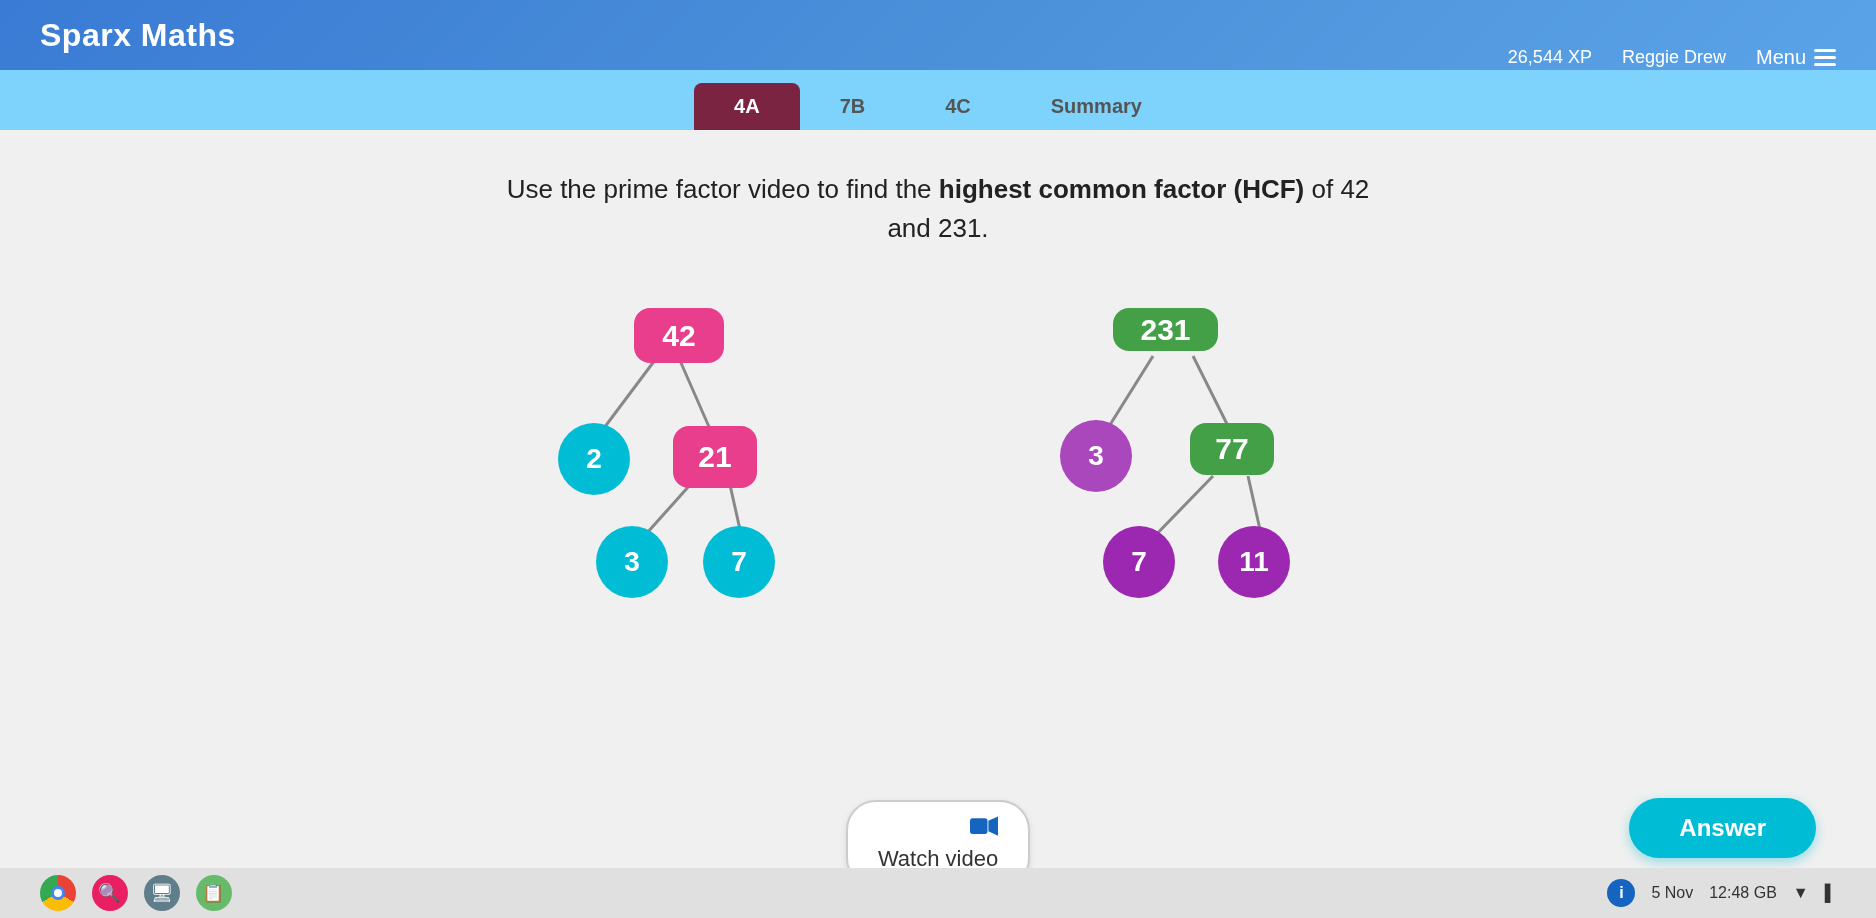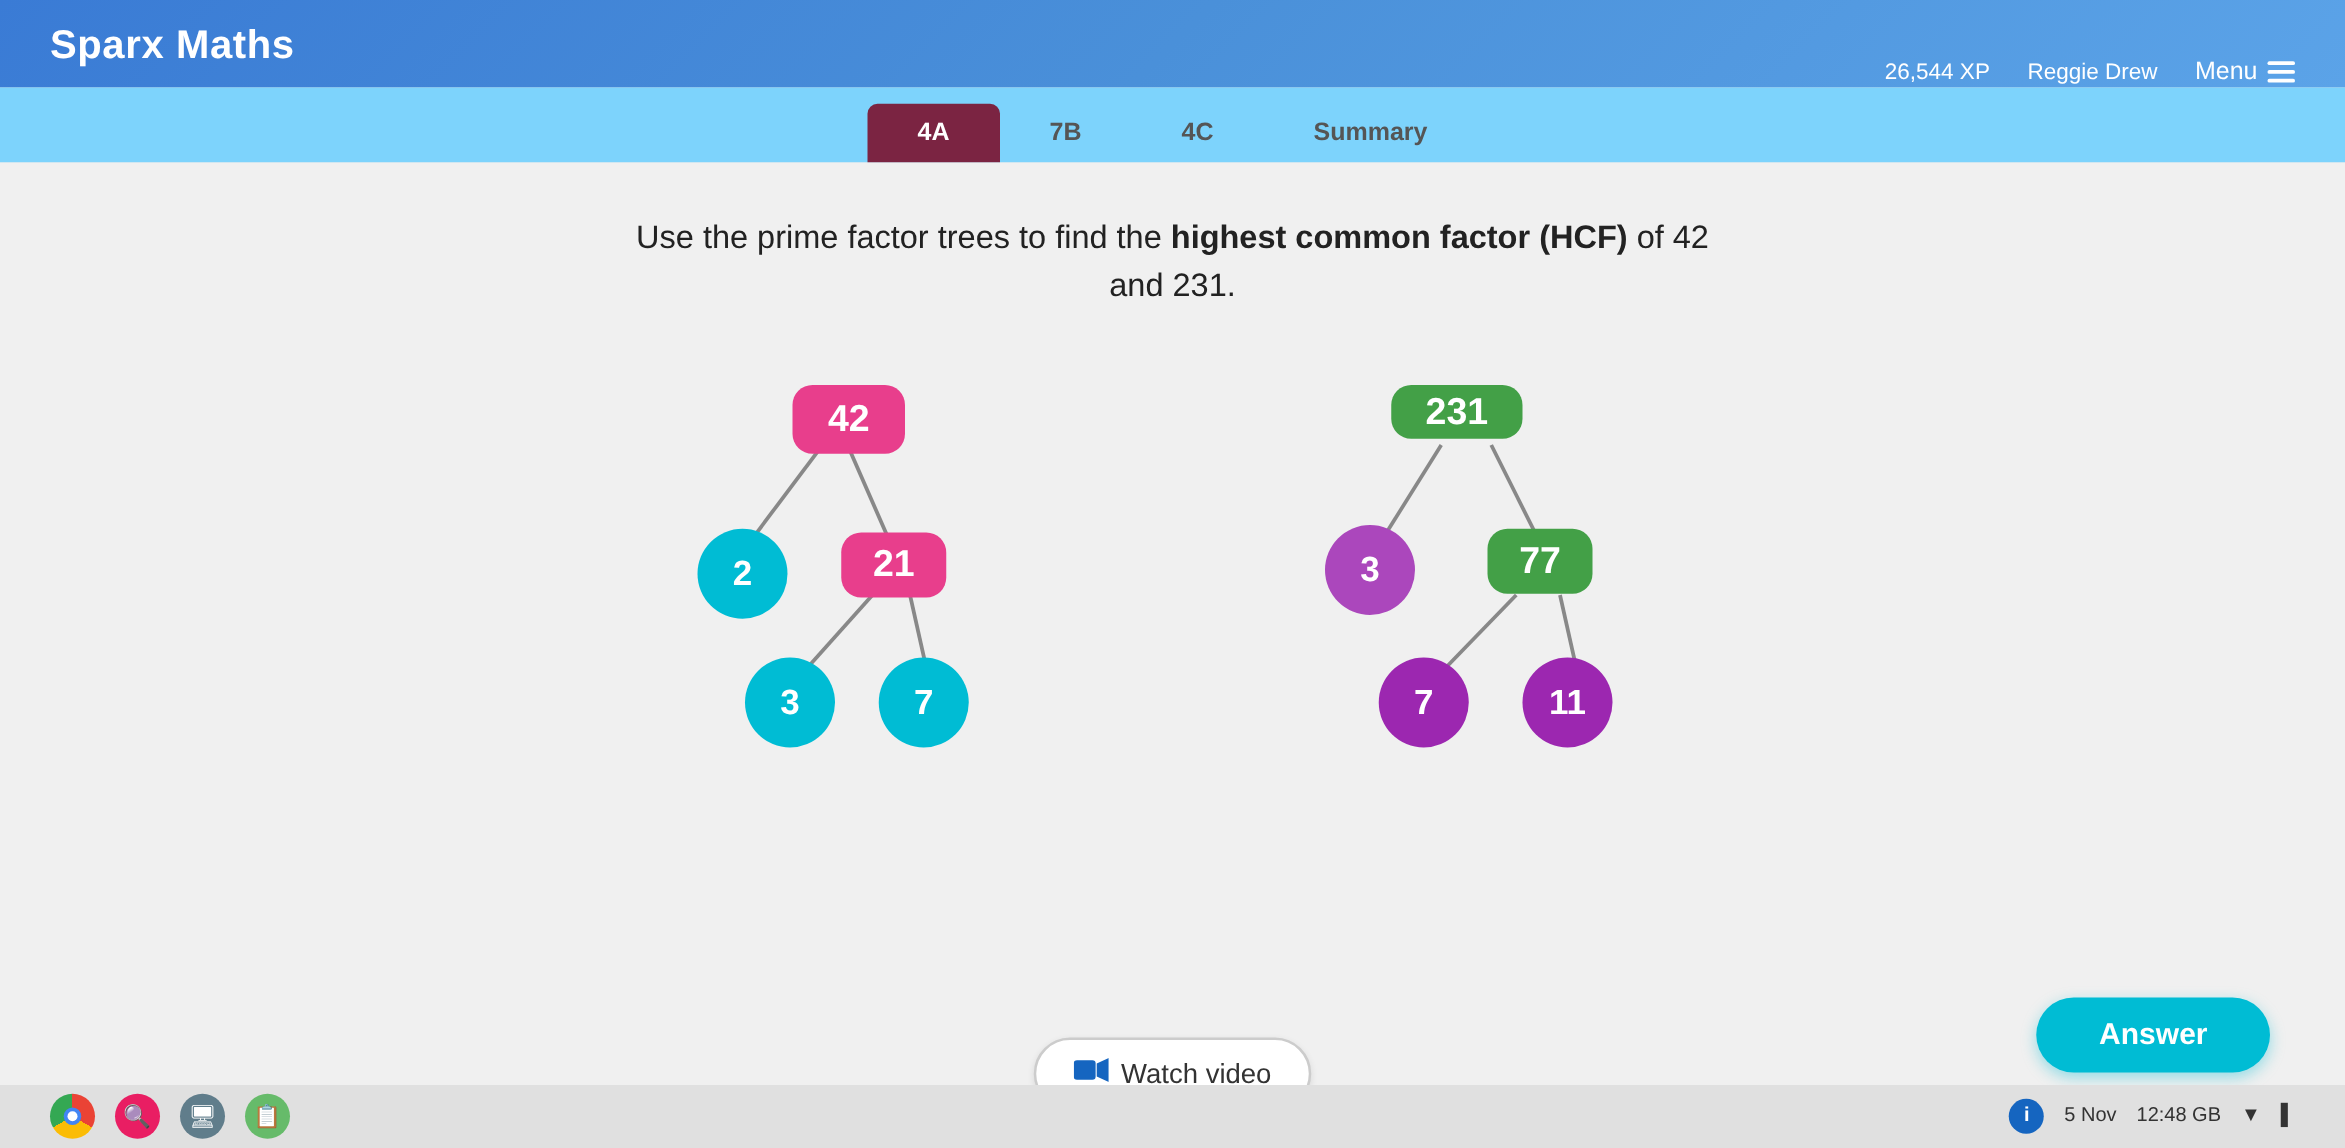--- a/index.html
+++ b/index.html
@@ -170,31 +170,32 @@
       left: 0;
       right: 0;
       display: flex;
       align-items: center;
       justify-content: center;
       padding: 0 60px;
     }
 
     .watch-video-btn {
       display: flex;
-      align-items: flex-start;
+      align-items: flex-end;
       gap: 10px;
       background: white;
       border: 2px solid #ccc;
       border-radius: 30px;
       padding: 14px 30px;
       font-size: 22px;
       font-weight: 500;
       color: #333;
       cursor: pointer;
       box-shadow: 0 2px 6px rgba(0,0,0,0.1);
+      flex-direction: column;
     }
     .video-icon {
       width: 28px;
       height: 20px;
       position: relative;
       display: flex;
       align-items: center;
     }
 
     .answer-btn {
@@ -281,21 +282,21 @@
 
 <div class="tabs-bar">
   <div class="tab active">4A</div>
   <div class="tab">7B</div>
   <div class="tab">4C</div>
   <div class="tab">Summary</div>
 </div>
 
 <div class="main">
   <div class="question-text">
-    <span>Use the prime factor trees to find the </span><strong>highest common factor (HCF)</strong><span> of 42 and 231.</span>
+    <span>Use the prime factor video to find the </span><strong>highest common factor (HCF)</strong><span> of 42 and 231.</span>
   </div>
 
   <div class="trees-container">
 
     <div class="tree-wrapper">
       <svg class="tree-svg" viewBox="0 0 300 320">
 
         <line x1="120" y1="58" x2="60" y2="138" stroke="#888" stroke-width="3"></line>
 
         <line x1="140" y1="58" x2="175" y2="138" stroke="#888" stroke-width="3"></line>
@@ -306,21 +307,21 @@
       </svg>
 
       <div class="node-rect pink" style="left:96px; top:10px; width:90px; height:55px;">
         <span>42</span>
       </div>
 
       <div class="node cyan" style="left:20px; top:125px; width:72px; height:72px;">
         <span>2</span>
       </div>
 
-      <div class="node-rect pink" style="left:135px; top:128px; width:84px; height:52px;">
+      <div class="node-rect pink" style="left:135px; top:128px; width:84px; height:62px;">
         <span>21</span>
       </div>
 
       <div class="node cyan" style="left:58px; top:228px; width:72px; height:72px;">
         <span>3</span>
       </div>
 
       <div class="node cyan" style="left:165px; top:228px; width:72px; height:72px;">
         <span>7</span>
       </div>

